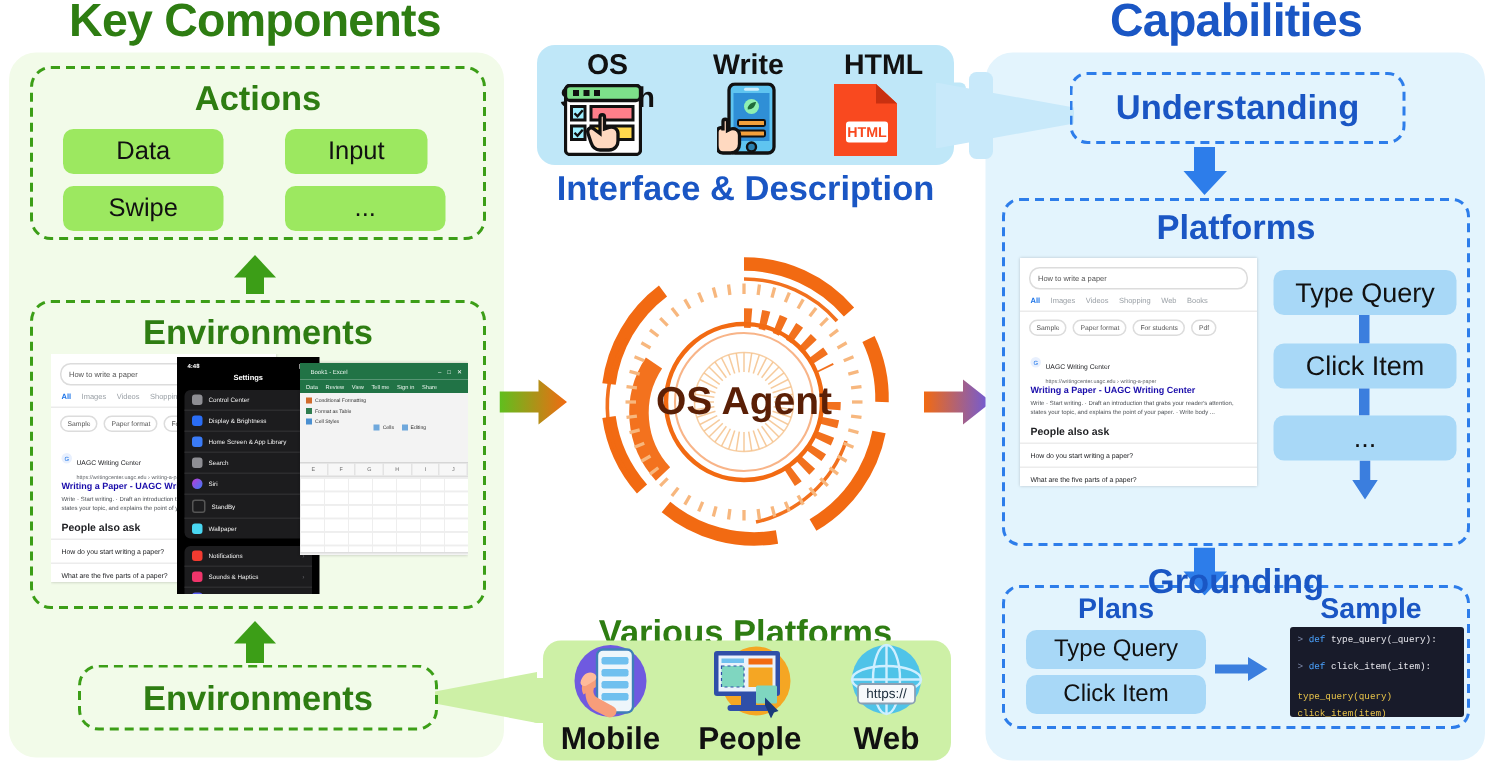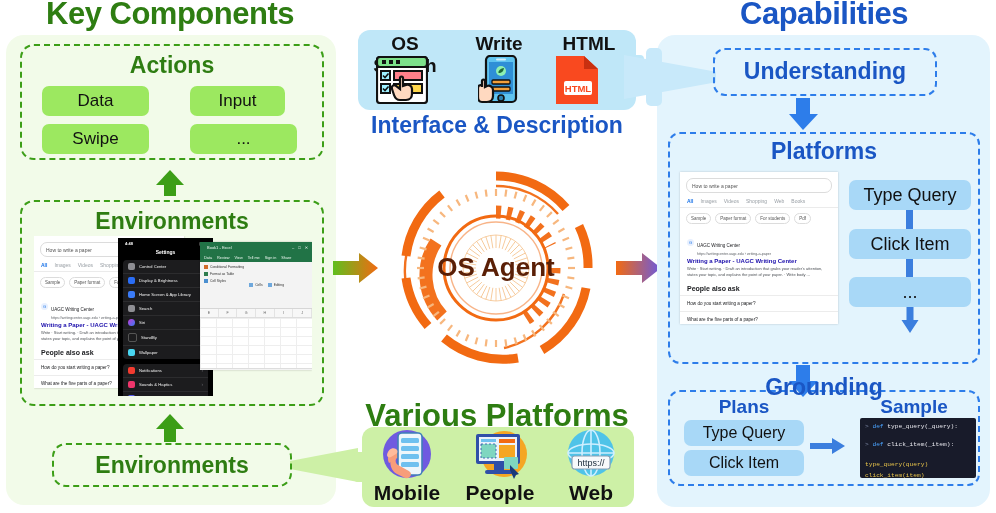--- a/index.html
+++ b/index.html
@@ -185,22 +185,22 @@
   #agent-wrap{left:368px;top:168px;width:256px;height:200px;}
   #agent-label{
     left:368px;top:252px;width:256px;text-align:center;
     font-size:26px;font-weight:bold;color:#5a1f06;
   }
   #arrow-in{left:333px;top:252px;width:46px;height:32px;}
   #arrow-out{left:616px;top:252px;width:46px;height:32px;}
 
   
   #plat-caption{
-    left:352px;top:398px;width:290px;text-align:center;
-    font-size:31px;font-weight:bold;color:#2e7d12;
+    left:352px;top:408px;width:290px;text-align:center;
+    font-size:23px;font-weight:bold;color:#2e7d12;
   }
   #plat-panel{
     left:362px;top:427px;width:272px;height:80px;
     background:#cdf0a6;border-radius:12px;
   }
   #plat-nub{
     left:354px;top:452px;width:14px;height:30px;background:#cdf0a6;border-radius:4px;
   }
   .plat-lb{
     font-size:21px;font-weight:bold;color:#111;text-align:center;position:absolute;

